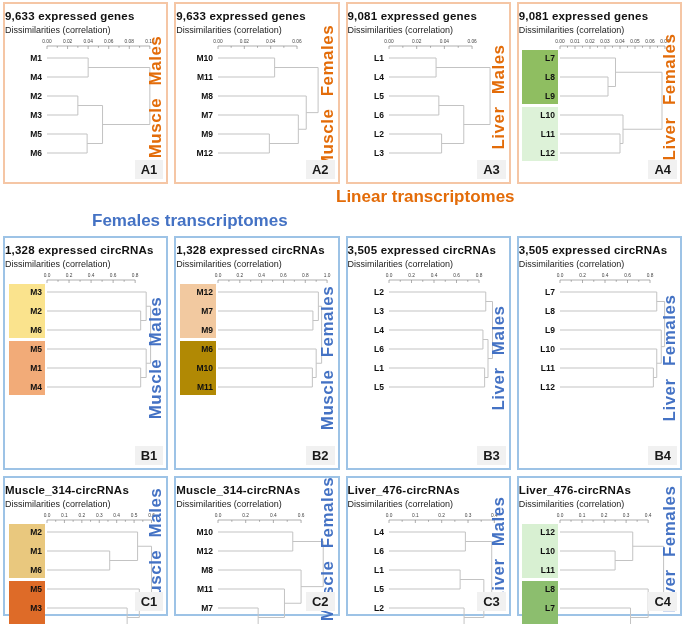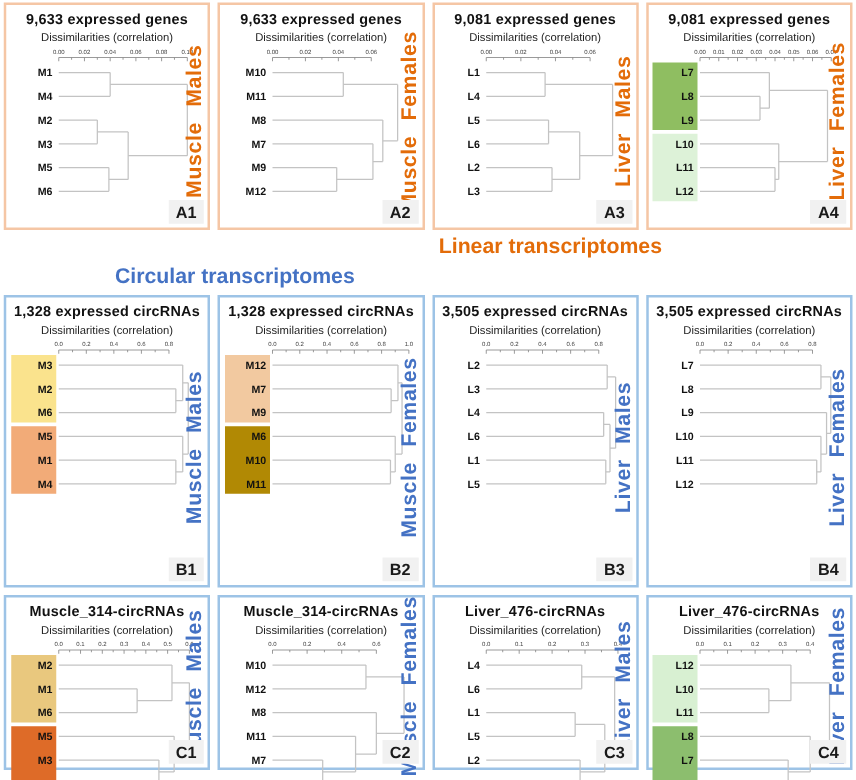--- a/index.html
+++ b/index.html
@@ -3,24 +3,24 @@
 <meta charset="utf-8">
 <style>
   html,body{margin:0;padding:0;background:#fff;width:685px;font-family:"Liberation Sans",sans-serif;}
   .fig{position:relative;width:685px;height:624px;overflow:hidden;}
   .row{display:flex;gap:6px;padding:0 3px;}
   .panel{position:relative;flex:1;background:#fff;border:2px solid #ccc;box-sizing:border-box;}
   .rowA{margin-top:2px;} .rowA .panel{height:182px;}
   .rowB{margin-top:0;} .rowB .panel{height:234px;}
   .rowC{margin-top:6px;} .rowC .panel{height:140px;}
   .band{position:relative;height:52px;}
-  .h-linear{position:absolute;left:351px;top:3px;font-weight:bold;font-size:17px;}
+  .h-linear{position:absolute;left:336px;top:3px;font-weight:bold;font-size:17px;}
   .h-circular{position:absolute;left:92px;top:27px;font-weight:bold;font-size:17px;}
-  .ptitle{margin-top:6px;text-align:center;font-weight:bold;font-size:11.5px;color:#111;letter-spacing:.2px;}
-  .psub{margin-top:3px;text-align:center;font-size:9px;color:#222;}
+  .ptitle{margin-top:6px;font-weight:bold;font-size:11.5px;color:#111;letter-spacing:.2px;}
+  .psub{margin-top:3px;text-align:left;font-size:9px;color:#222;}
   svg.dendro{display:block;margin:1px auto 0;}
   .leaf{font-family:"Liberation Sans",sans-serif;font-size:8.5px;font-weight:bold;fill:#111;}
   .tick{font-family:"Liberation Sans",sans-serif;font-size:4.8px;fill:#444;}
   .ax{stroke:#8c8c8c;stroke-width:.7;}
   .dln{stroke:#c3c3c3;stroke-width:1;fill:none;}
   .side{position:absolute;right:0px;top:52%;transform:translateY(-50%) rotate(180deg);
         writing-mode:vertical-rl;font-weight:bold;font-size:17px;letter-spacing:.5px;word-spacing:7px;white-space:nowrap;}
   .plabel{position:absolute;right:3px;bottom:3px;background:#F1F1F1;color:#1a1a1a;
           font-weight:bold;font-size:13px;line-height:19px;padding:0 6px;}
 </style>
@@ -211,21 +211,21 @@
           <line x1="103" y1="93.25" x2="142" y2="93.25" class="dln"></line>
           <line x1="142" y1="36.25" x2="142" y2="93.25" class="dln"></line>
         </svg>
       <div class="side" style="color: rgb(227, 108, 9);">Liver Females</div>
       <div class="plabel">A4</div>
     </div>
   </div>
 
   <div class="band">
     <div class="h-linear" style="color: rgb(227, 108, 9);">Linear transcriptomes</div>
-    <div class="h-circular" style="color: rgb(68, 114, 196);">Circular transcriptomes</div>
+    <div class="h-circular" style="color: rgb(68, 114, 196);">Females transcriptomes</div>
   </div>
 
   <div class="row rowB">
     <div class="panel" style="border-color: rgb(157, 195, 230);">
       <div class="ptitle">1,328 expressed circRNAs</div>
       <div class="psub">Dissimilarities (correlation)</div>
       <svg class="dendro" width="158" height="127" viewBox="0 0 158 127">
           <rect x="2" y="14" width="36" height="54" fill="#FAE38D"></rect>
           <rect x="2" y="71" width="36" height="54" fill="#F2AB78"></rect>
           <text x="35" y="25" text-anchor="end" class="leaf">M3</text>

